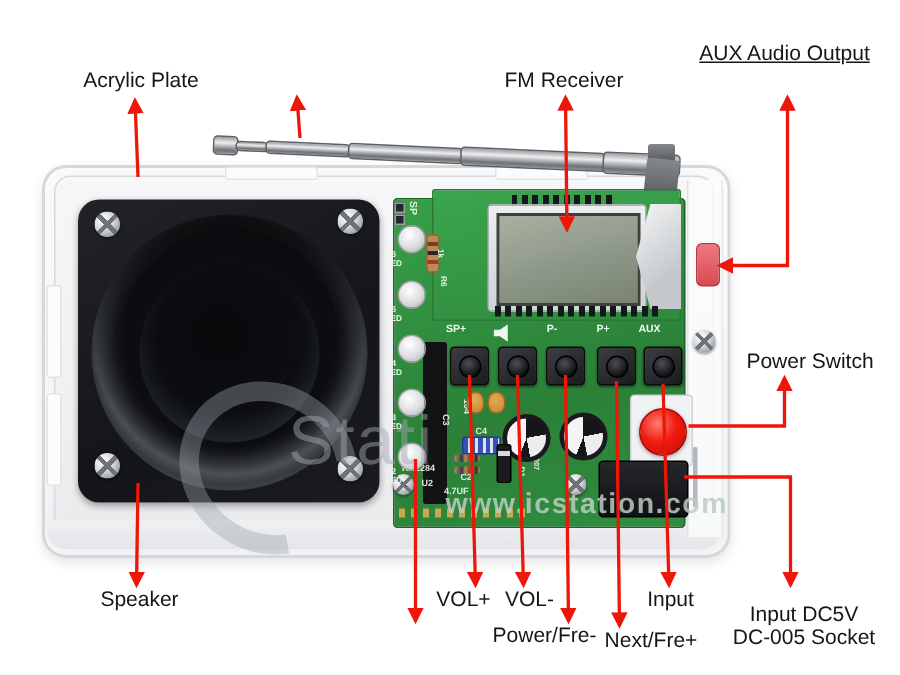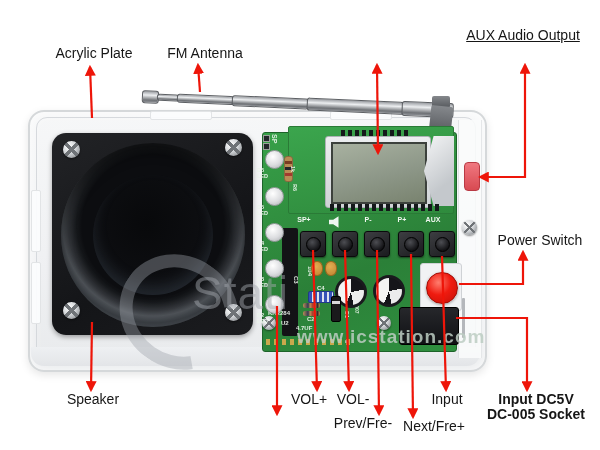--- a/index.html
+++ b/index.html
@@ -234,25 +234,25 @@
       <polyline points="277,306 277,414" class="ann-line" stroke="#ee1509" marker-end="url(#ah)"></polyline>
       <polyline points="313,250 317,390" class="ann-line" stroke="#ee1509" marker-end="url(#ah)"></polyline>
       <polyline points="345,250 349,390" class="ann-line" stroke="#ee1509" marker-end="url(#ah)"></polyline>
       <polyline points="377,250 379,414" class="ann-line" stroke="#ee1509" marker-end="url(#ah)"></polyline>
       <polyline points="411,254 413,417" class="ann-line" stroke="#ee1509" marker-end="url(#ah)"></polyline>
       <polyline points="442,256 446,390" class="ann-line" stroke="#ee1509" marker-end="url(#ah)"></polyline>
       <polyline points="456,318 527,318 527,390" class="ann-line" stroke="#ee1509" marker-end="url(#ah)"></polyline>
     </svg>
   <div id="ann-labels">
       <div class="ann-label" style="left: 94px; top: 46px;">Acrylic Plate</div>
-      <div class="ann-label" style="left: 205px; top: 46px;">FM Antenna</div>
+      <div class="ann-label" style="left: 376px; top: 46px;">FM Receiver</div>
       <div class="ann-label" style="left: 523px; top: 28px; text-decoration: underline;">AUX Audio Output</div>
       <div class="ann-label" style="left: 540px; top: 233px;">Power Switch</div>
       <div class="ann-label" style="left: 93px; top: 392px;">Speaker</div>
       <div class="ann-label" style="left: 309px; top: 392px;">VOL+</div>
       <div class="ann-label" style="left: 353px; top: 392px;">VOL-</div>
-      <div class="ann-label" style="left: 363px; top: 416px;">Prev/Fre-</div>
+      <div class="ann-label" style="left: 363px; top: 416px;">Power/Fre-</div>
       <div class="ann-label" style="left: 434px; top: 419px;">Next/Fre+</div>
       <div class="ann-label" style="left: 447px; top: 392px;">Input</div>
-      <div class="ann-label" style="left: 536px; top: 392px; font-weight: bold;">Input DC5V<div>DC-005 Socket</div></div>
+      <div class="ann-label" style="left: 536px; top: 402px;">Input DC5V<div>DC-005 Socket</div></div>
     </div>
 
 </div>
 
 </body></html>

